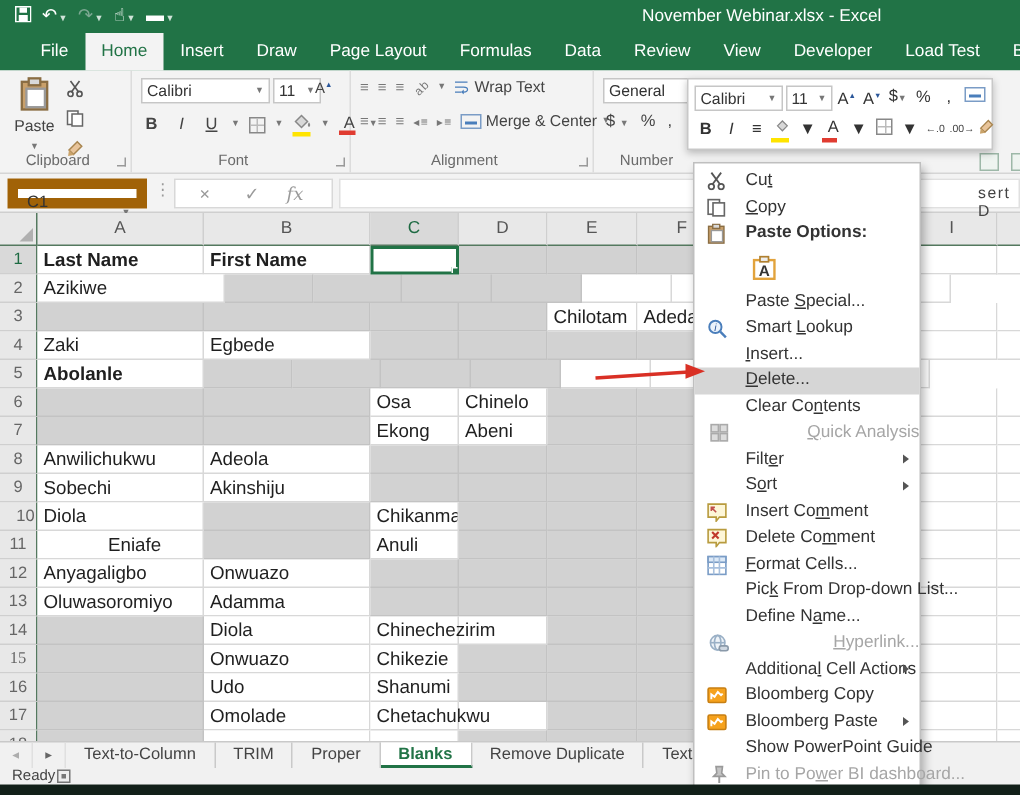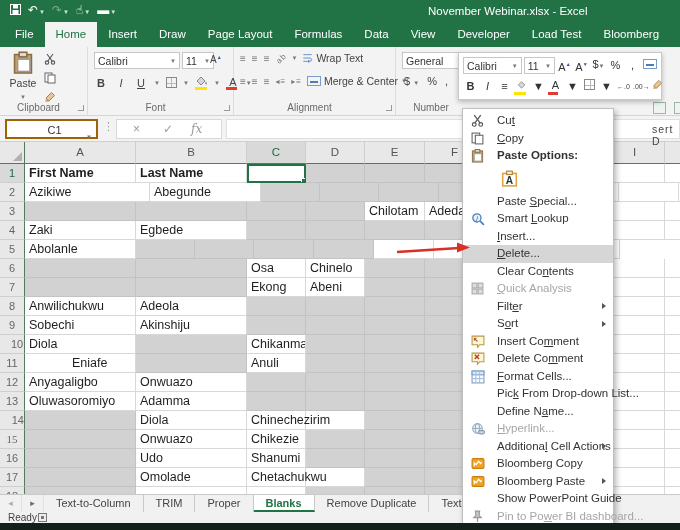--- a/index.html
+++ b/index.html
@@ -9,21 +9,21 @@
 
   
   .titlebar { position:absolute; left:0; top:0; width:680px; height:22px; background:#217346; color:#fff; }
   .qat { position:absolute; top:0; left:10px; height:22px; display:flex; align-items:center; gap:7px; }
   .qat .qi { font-size:12px; line-height:22px; color:#fff; }
   .qat .qi.dis { color:#7ca892; }
   .qat .car { font-size:6px; color:#cfe3d8; margin-left:1px; }
   .wtitle { position:absolute; left:428px; top:0; height:22px; line-height:22px; font-size:11.5px; color:#fff; white-space:nowrap; }
 
   
-  .tabrow { position:absolute; left:0; top:22px; width:680px; height:25px; background:#217346; display:flex; align-items:flex-end; padding-left:4px; }
+  .tabrow { position:absolute; left:0; top:22px; width:680px; height:25px; background:#217346; display:flex; align-items:flex-end; padding-left:16px; }
   .rtab { height:25px; line-height:25px; padding:0 11px; font-size:11.5px; color:#fff; white-space:nowrap; }
   .rtab.active { background:#f3f3f3; color:#217346; }
 
   
   .ribbon { position:absolute; left:0; top:47px; width:680px; height:69px; background:#f3f3f3; border-bottom:1px solid #d5d5d5; font-size:10.5px; color:#444; }
   .grp { position:absolute; top:0; height:68px; border-right:1px solid #dcdcdc; }
   .grplabel { position:absolute; bottom:2px; left:0; right:10px; text-align:center; font-size:10px; color:#6a6a6a; }
   .launcher { position:absolute; bottom:4px; right:3px; width:6px; height:6px; border-right:1px solid #999; border-bottom:1px solid #999; }
   .pastebig { position:absolute; left:6px; top:4px; width:34px; height:58px; text-align:center; font-size:10.5px; color:#444; }
   .clipcol { position:absolute; left:44px; top:6px; display:flex; flex-direction:column; gap:5px; }
@@ -34,21 +34,21 @@
   .bar-r { display:block; height:3px; background:#e03c31; margin-top:-1px; }
   .lines { color:#777; font-size:10px; letter-spacing:1px; }
   .ribbtn { display:flex; align-items:center; gap:3px; font-size:10.5px; color:#444; white-space:nowrap; }
   .fragtxt { position:absolute; left:652px; top:76px; font-size:10.5px; color:#444; letter-spacing:1px; z-index:5; }
   .fragicons { position:absolute; left:653px; top:55px; z-index:5; display:flex; gap:8px; }
   .cellicon { width:13px; height:12px; border:1px solid #9db8a8; background:#eef4f0; }
   .styleslbl { position:absolute; left:498px; top:99px; font-size:10px; color:#6a6a6a; z-index:8; }
 
   
   .fbar { position:absolute; left:0; top:116px; width:680px; height:26px; background:#f3f3f3; border-bottom:1px solid #cfcfcf; }
-  .namebox { position:absolute; left:5px; top:3px; width:93px; height:20px; background:#fff; border:2px solid #a16207; font-size:11px; color:#333; line-height:18px; padding-left:6px;text-align:center; }
+  .namebox { position:absolute; left:5px; top:3px; width:93px; height:20px; background:#fff; border:7px solid #a16207; font-size:11px; color:#333; line-height:18px; padding-left:6px; }
   .namebox .car { position:absolute; right:4px; top:7px; }
   .dots { position:absolute; left:103px; top:4px; color:#9a9a9a; font-size:11px; }
   .fxbox { position:absolute; left:116px; top:3px; width:106px; height:20px; background:#fff; border:1px solid #d8d8d8; }
   .fxbox span { position:absolute; top:2px; font-size:12px; color:#9a9a9a; }
   .fxcancel { left:16px; }
   .fxok { left:46px; }
   .fxfx { left:74px; font-style:italic; font-family:"DejaVu Serif",serif; color:#666; font-size:12px; }
   .finput { position:absolute; left:226px; top:3px; right:0; height:20px; background:#fff; border:1px solid #e0e0e0; }
 
   
@@ -79,21 +79,21 @@
   .boxicon:after { content:""; position:absolute; top:50%; left:0; right:0; border-top:1px solid #bbb; }
   .mergeicon { display:inline-block; width:14px; height:10px; border:1px solid #7a9cc6; position:relative; }
   .mergeicon:after { content:""; position:absolute; top:4px; left:2px; right:2px; border-top:2px solid #4a7ebb; }
   .dec { font-size:7px; color:#444; letter-spacing:0; }
 
   
   .ctxmenu { position:absolute; left:462px; top:108px; width:152px; background:#fff; border:1px solid #bfbfbf; box-shadow:2px 3px 6px rgba(0,0,0,.3); z-index:40; padding:3px 0; }
   .mi { position:relative; height:17.5px; line-height:17.5px; font-size:11.5px; color:#333; padding-left:34px; white-space:nowrap; }
   .mi .ic { position:absolute; left:8px; top:2px; width:15px; height:14px; }
   .mi.hilite { background:#d6d6d6; }
-  .mi.dis { color:#a6a6a6; }
+  .mi.dis { color:#a6a6a6;text-align:right; }
   .mi.hdr { font-weight:600; }
   .mi .sub { position:absolute; right:7px; top:5.5px; width:0; height:0; border-left:4px solid #555; border-top:3.5px solid transparent; border-bottom:3.5px solid transparent; }
   .swatchrow { height:28px; position:relative; }
   .swatchrow .sw { position:absolute; left:34px; top:2px; width:24px; height:23px; display:flex; align-items:center; justify-content:center; }
 
   
   .arrowsvg { position:absolute; left:0; top:0; width:680px; height:530px; z-index:50; pointer-events:none; }
 
   
   .sheettabs { position:absolute; left:0; top:494px; width:680px; height:18px; background:#f1f1f1; border-top:1px solid #c9c9c9; display:flex; align-items:stretch; font-size:11px; color:#444; }
@@ -129,20 +129,21 @@
 </div>
 
 <div class="tabrow" id="tabrow">
     <div class="rtab">File</div>
     <div class="rtab active">Home</div>
     <div class="rtab">Insert</div>
     <div class="rtab">Draw</div>
     <div class="rtab">Page Layout</div>
     <div class="rtab">Formulas</div>
     <div class="rtab">Data</div>
+    <div class="rtab">Review</div>
     <div class="rtab">View</div>
     <div class="rtab">Developer</div>
     <div class="rtab">Load Test</div>
     <div class="rtab">Bloomberg</div>
   </div>
 
 <div class="ribbon">
   <div class="grp" style="left:0;width:88px;">
     <div class="pastebig">
       <svg width="20" height="24" viewBox="0 0 13 15">
@@ -279,35 +280,34 @@
       <div class="chdr" style="width: 59px;">D</div>
       <div class="chdr" style="width: 60px;">E</div>
       <div class="chdr" style="width: 60px;">F</div>
       <div class="chdr" style="width: 60px;">G</div>
       <div class="chdr" style="width: 60px;">H</div>
       <div class="chdr" style="width: 60px;">I</div>
       <div class="chdr" style="width: 66px;">J</div>
     </div>
     <div class="g-row">
       <div class="rh hl" style="width: 25px;">1</div>
+      <div class="cell b" style="width: 111px;">Last Name</div>
       <div class="cell b" style="width: 111px;">First Name</div>
-      <div class="cell b" style="width: 111px;">Last Name</div>
       <div class="cell sel" style="width: 59px;"></div>
       <div class="cell g" style="width: 59px;"></div>
       <div class="cell g" style="width: 60px;"></div>
       <div class="cell g" style="width: 60px;"></div>
       <div class="cell" style="width: 60px;"></div>
       <div class="cell" style="width: 60px;"></div>
       <div class="cell" style="width: 60px;"></div>
       <div class="cell" style="width: 66px;"></div>
     </div>
     <div class="g-row">
       <div class="rh" style="width: 25px;">2</div>
       <div class="cell" style="width: 125px;">Azikiwe</div>
-      <div class="cell" style="width: 111px;">Abegunde</div>
       <div class="cell g" style="width: 59px;"></div>
       <div class="cell g" style="width: 59px;"></div>
       <div class="cell g" style="width: 60px;"></div>
       <div class="cell g" style="width: 60px;"></div>
       <div class="cell" style="width: 60px;"></div>
       <div class="cell" style="width: 60px;"></div>
       <div class="cell" style="width: 60px;"></div>
       <div class="cell" style="width: 66px;"></div>
     </div>
     <div class="g-row">
@@ -331,21 +331,21 @@
       <div class="cell g" style="width: 59px;"></div>
       <div class="cell g" style="width: 60px;"></div>
       <div class="cell g" style="width: 60px;"></div>
       <div class="cell" style="width: 60px;"></div>
       <div class="cell" style="width: 60px;"></div>
       <div class="cell" style="width: 60px;"></div>
       <div class="cell" style="width: 66px;"></div>
     </div>
     <div class="g-row">
       <div class="rh" style="width: 25px;">5</div>
-      <div class="cell" style="width: 111px;">Abolanle</div>
+      <div class="cell" style="width: 111px; font-weight: bold;">Abolanle</div>
       <div class="cell g" style="width: 59px;"></div>
       <div class="cell g" style="width: 59px;"></div>
       <div class="cell g" style="width: 60px;"></div>
       <div class="cell g" style="width: 60px;"></div>
       <div class="cell" style="width: 60px;"></div>
       <div class="cell" style="width: 60px;"></div>
       <div class="cell" style="width: 60px;"></div>
       <div class="cell" style="width: 66px;"></div>
     </div>
     <div class="g-row">
@@ -446,21 +446,21 @@
       <div class="cell g" style="width: 59px;"></div>
       <div class="cell g" style="width: 59px;"></div>
       <div class="cell g" style="width: 60px;"></div>
       <div class="cell g" style="width: 60px;"></div>
       <div class="cell" style="width: 60px;"></div>
       <div class="cell" style="width: 60px;"></div>
       <div class="cell" style="width: 60px;"></div>
       <div class="cell" style="width: 66px;"></div>
     </div>
     <div class="g-row">
-      <div class="rh" style="width: 25px; text-align: right;">14</div>
+      <div class="rh" style="width: 25px;">14</div>
       <div class="cell g" style="width: 111px;"></div>
       <div class="cell" style="width: 111px;">Diola</div>
       <div class="cell ovf" style="width: 59px;">Chinechezirim</div>
       <div class="cell" style="width: 59px;"></div>
       <div class="cell g" style="width: 60px;"></div>
       <div class="cell g" style="width: 60px;"></div>
       <div class="cell" style="width: 60px;"></div>
       <div class="cell" style="width: 60px;"></div>
       <div class="cell" style="width: 60px;"></div>
       <div class="cell" style="width: 66px;"></div>

